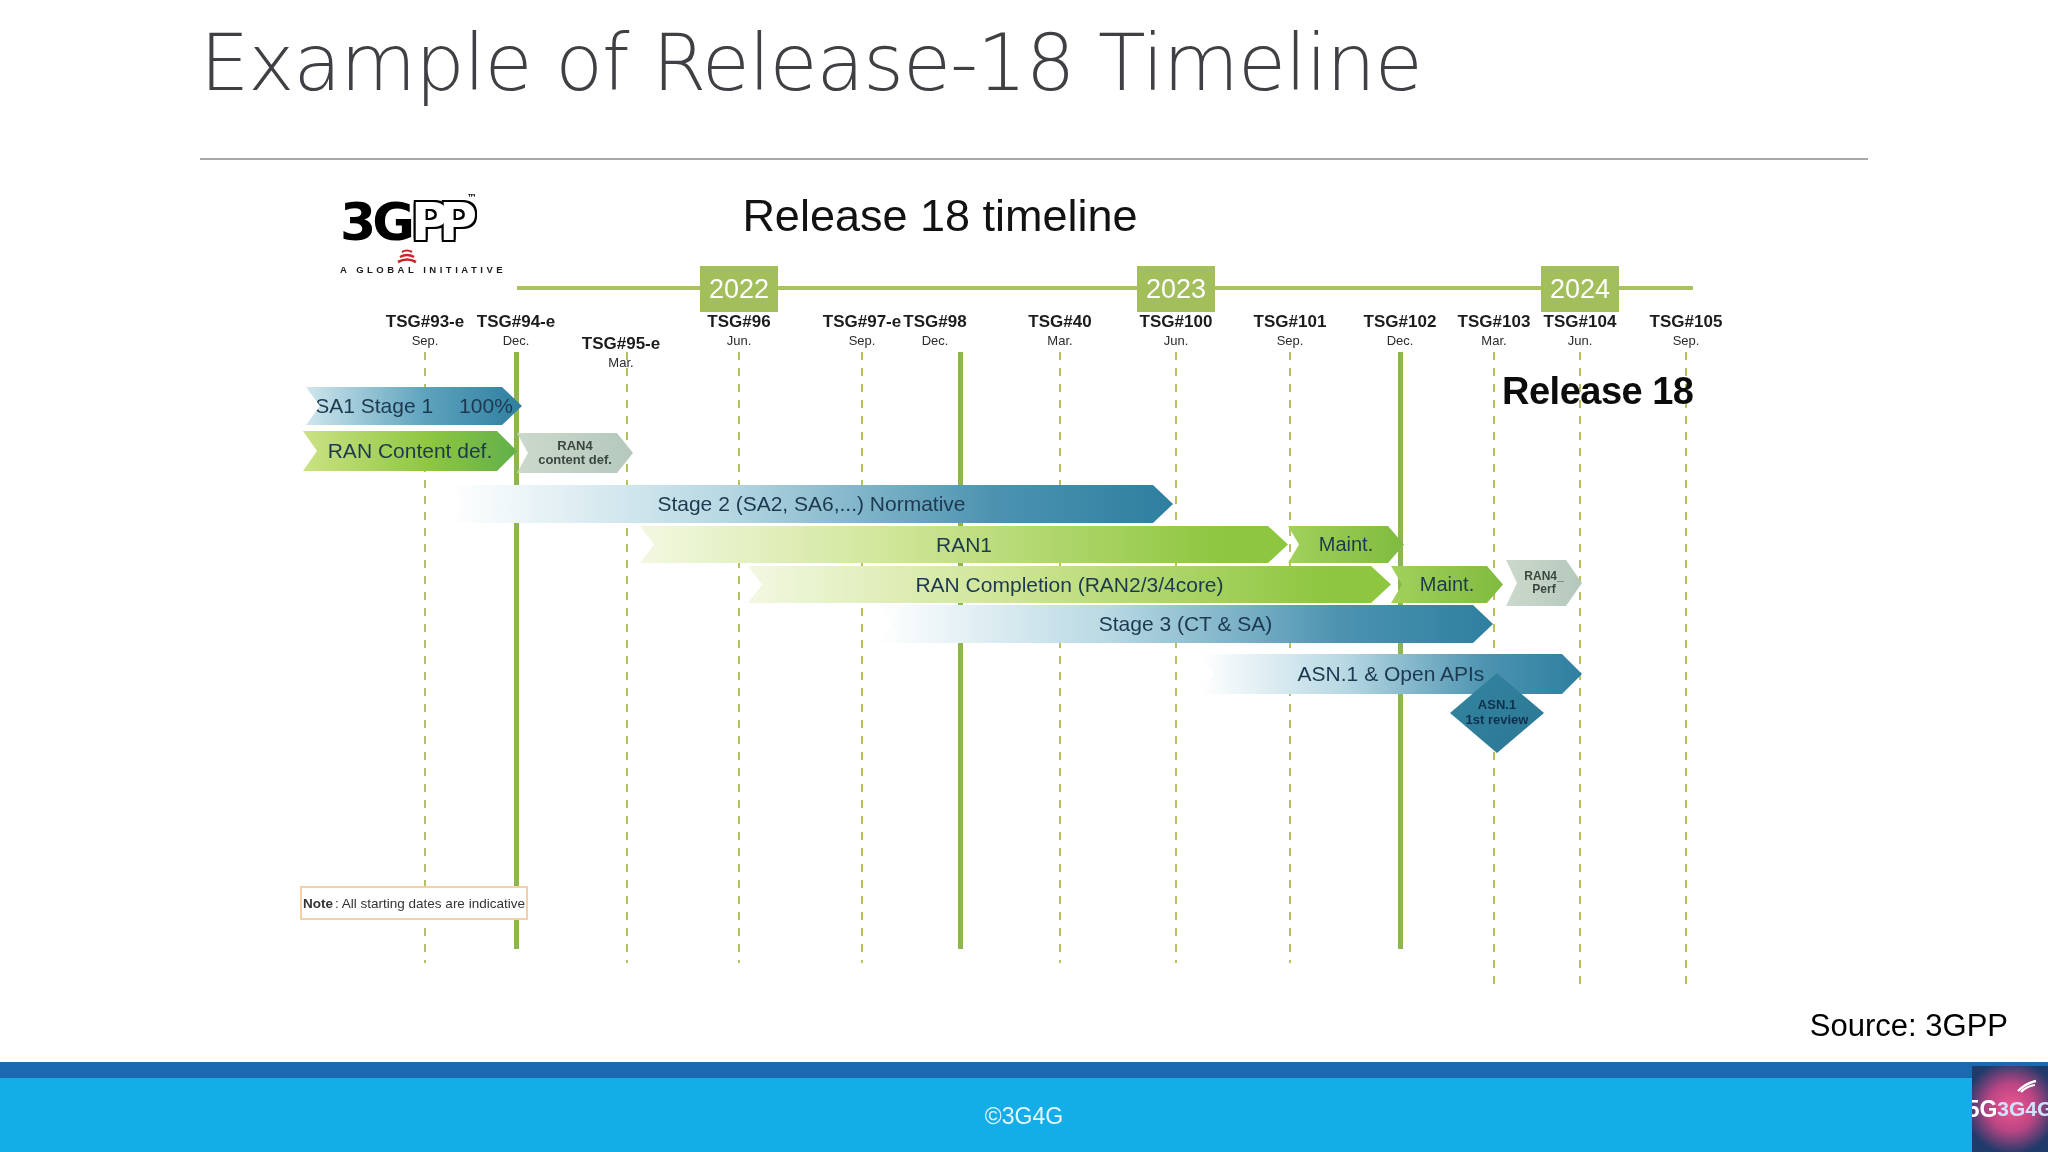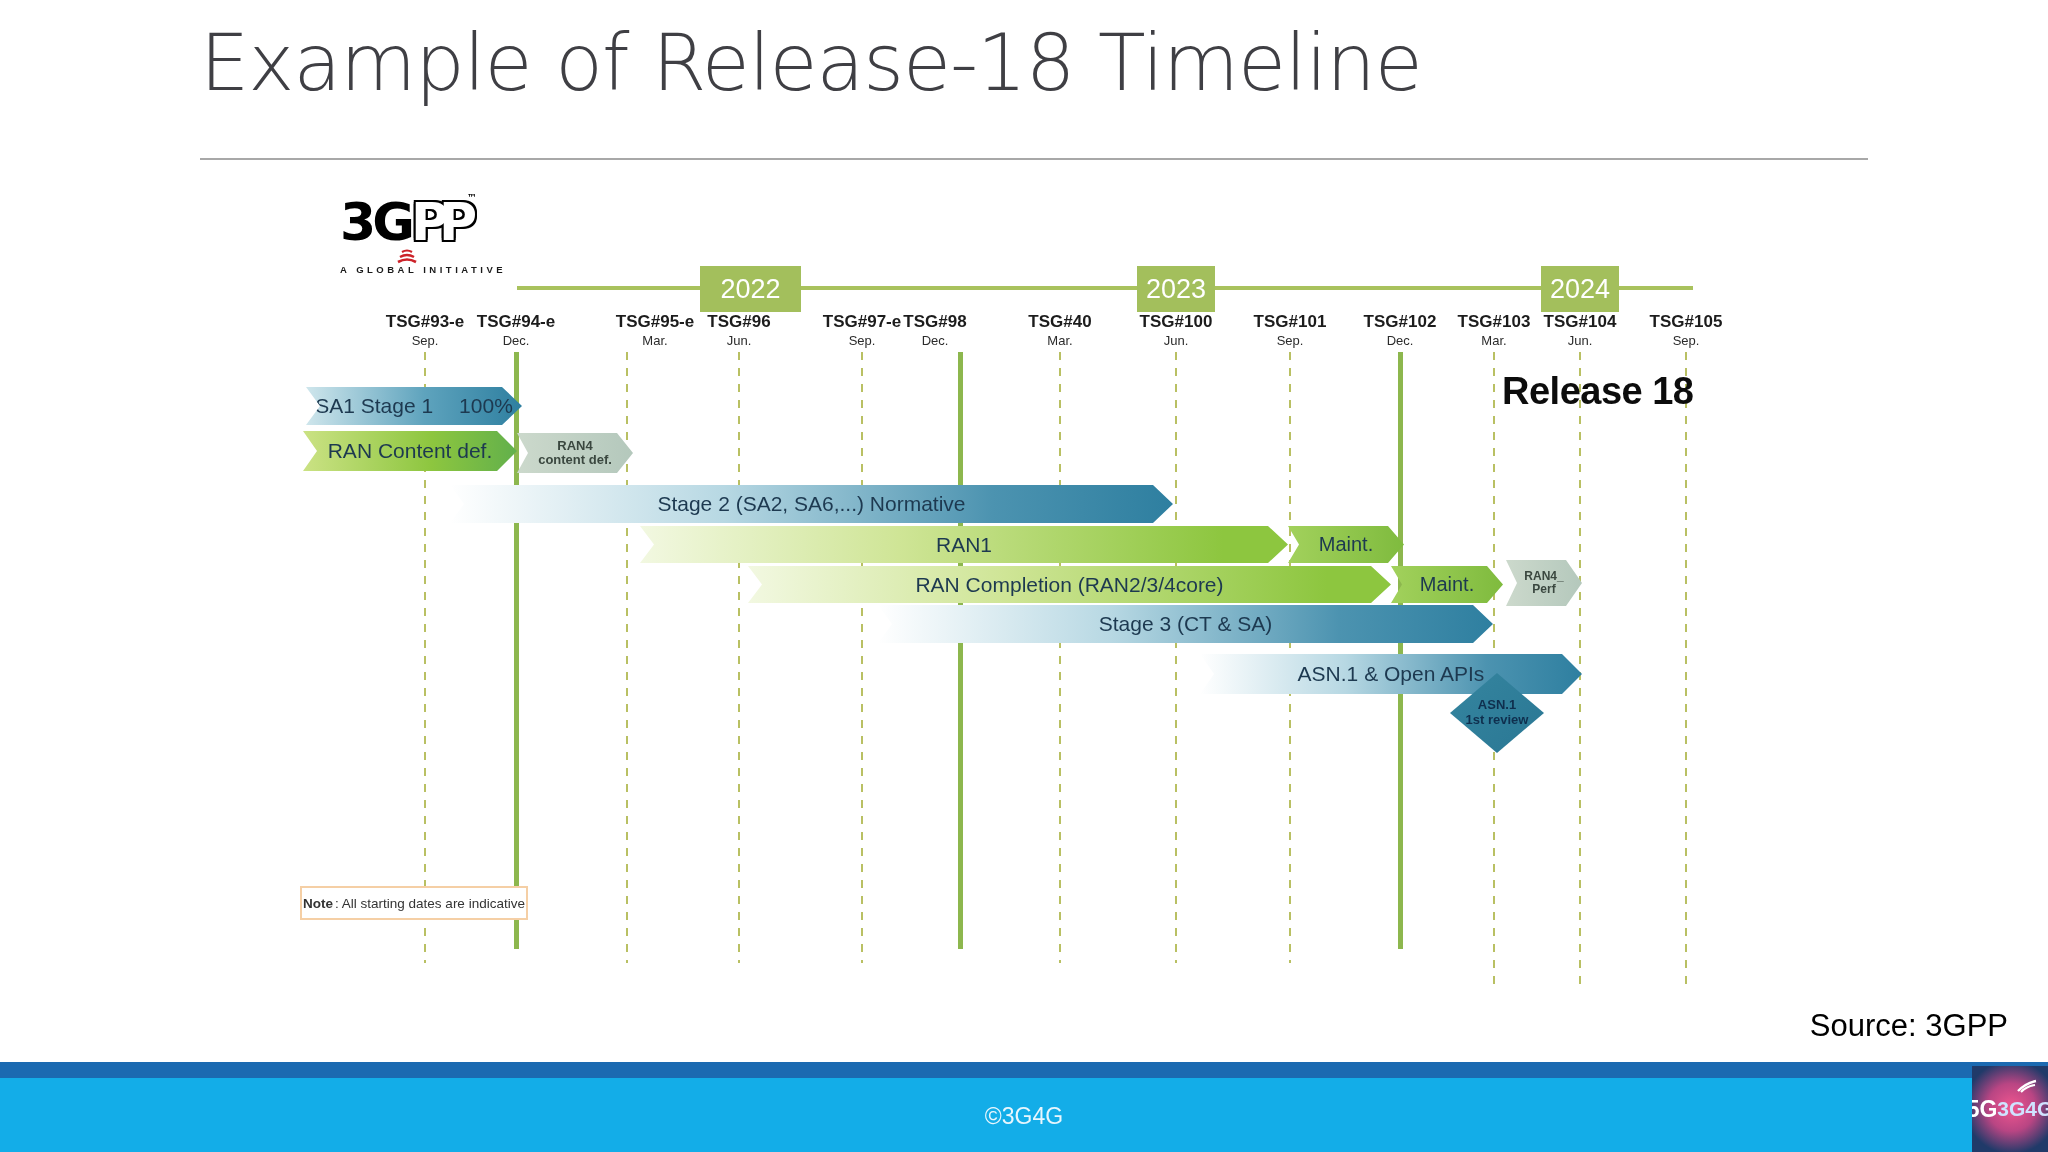--- a/index.html
+++ b/index.html
@@ -87,36 +87,37 @@
   <div class="logo3gpp">
     <span class="word"><span>3G</span><span class="pp">PP</span><span class="tm">™</span></span>
     <svg class="logo-arcs" width="26" height="22" viewBox="0 0 26 22">
       <path d="M4 20 Q 13 15 22 20" fill="none" stroke="#cc2229" stroke-width="2.6"></path>
       <path d="M6 15 Q 13 11 20 15" fill="none" stroke="#cc2229" stroke-width="2.4"></path>
       <path d="M8 10 Q 13 7 18 10" fill="none" stroke="#cc2229" stroke-width="2.2"></path>
     </svg>
     <div class="logo-caption">A GLOBAL INITIATIVE</div>
   </div>
 
+  <div class="chart-title">Release 18 timeline</div>
   <div class="axis-line" id="axis-line" style="left: 517px; width: 1176px; top: 286px;"></div>
   <div class="release-label">Release 18</div>
 
   <div id="chart-canvas">
       <div class="gridline dashed" style="left: 424px; top: 352px; height: 611px;"></div>
       <div class="meeting" style="left: 360px;">
         <div class="m-label">TSG#93-e</div>
         <div class="m-month">Sep.</div>
       </div>
       <div class="gridline solid" style="left: 513.5px; top: 352px; height: 597px;"></div>
       <div class="meeting" style="left: 451px;">
         <div class="m-label">TSG#94-e</div>
         <div class="m-month">Dec.</div>
       </div>
       <div class="gridline dashed" style="left: 626px; top: 352px; height: 611px;"></div>
-      <div class="meeting" style="left: 590px;">
+      <div class="meeting" style="left: 556px; margin-top: 22px;">
         <div class="m-label">TSG#95-e</div>
         <div class="m-month">Mar.</div>
       </div>
       <div class="gridline dashed" style="left: 738px; top: 352px; height: 611px;"></div>
       <div class="meeting" style="left: 674px;">
         <div class="m-label">TSG#96</div>
         <div class="m-month">Jun.</div>
       </div>
       <div class="gridline dashed" style="left: 861px; top: 352px; height: 611px;"></div>
       <div class="meeting" style="left: 797px;">
@@ -156,21 +157,21 @@
       <div class="gridline dashed" style="left: 1579px; top: 352px; height: 636px;"></div>
       <div class="meeting" style="left: 1515px;">
         <div class="m-label">TSG#104</div>
         <div class="m-month">Jun.</div>
       </div>
       <div class="gridline dashed" style="left: 1685px; top: 352px; height: 636px;"></div>
       <div class="meeting" style="left: 1621px;">
         <div class="m-label">TSG#105</div>
         <div class="m-month">Sep.</div>
       </div>
-      <div class="year-badge" style="left: 700px; width: 101px;">2022</div>
+      <div class="year-badge" style="left: 700px; width: 78px;">2022</div>
       <div class="year-badge" style="left: 1137px; width: 78px;">2023</div>
       <div class="year-badge" style="left: 1541px; width: 78px;">2024</div>
       <div class="bar fill-blue" style="left: 306px; top: 387px; width: 216px; height: 38px; font-size: 21px;">
         <span class="lbl">SA1 Stage 1</span>
         <span class="lbl extra">100%</span>
       </div>
       <div class="bar fill-green" style="left: 303px; top: 431px; width: 214px; height: 40px; font-size: 21px;">
         <span class="lbl">RAN Content def.</span>
       </div>
       <div class="bar fill-sage small" style="left: 517px; top: 433px; width: 116px; height: 40px; font-size: 13px;">

